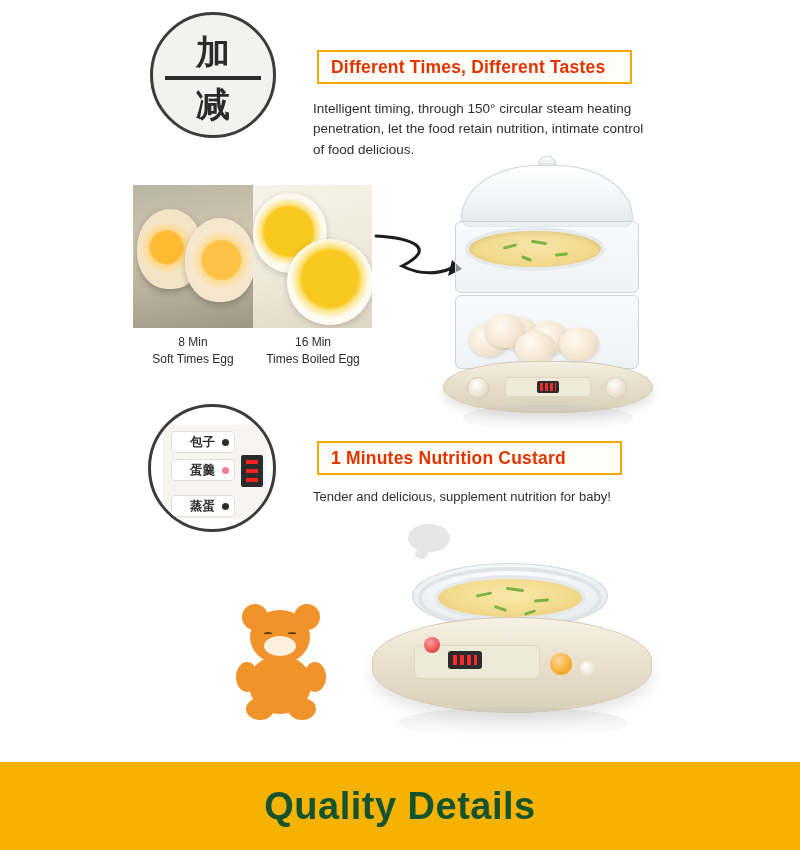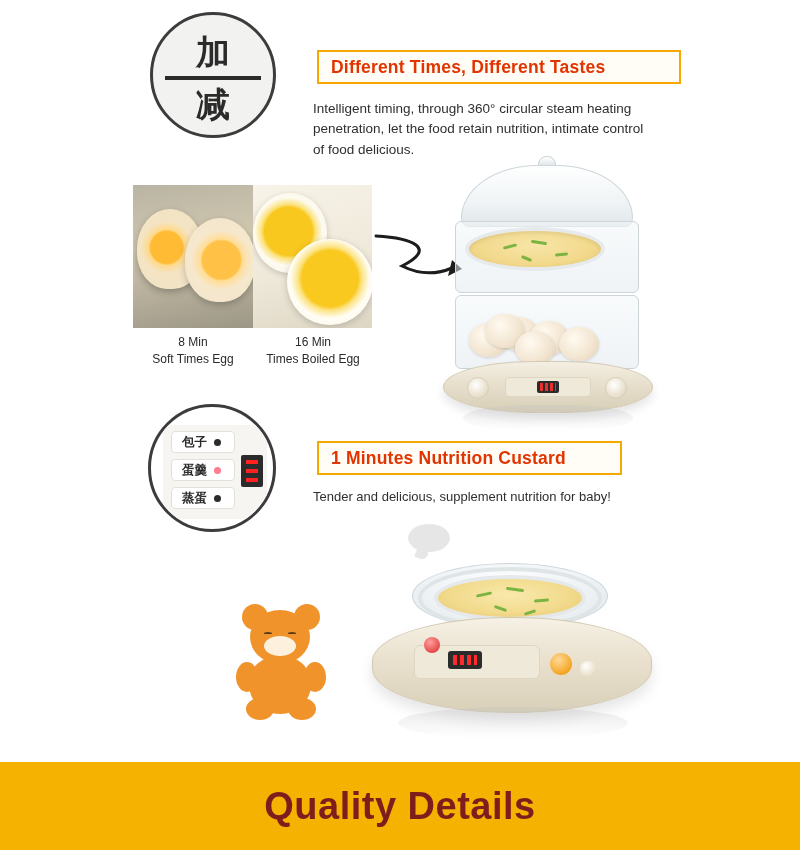--- a/index.html
+++ b/index.html
@@ -51,21 +51,21 @@
     background: #fffdf5;
     color: #e23400;
     font-weight: bold;
     letter-spacing: .2px;
     display: flex;
     align-items: center;
     padding: 0 12px;
   }
   #headline1 {
     left: 317px; top: 50px;
-    width: 364px; height: 34px;
+    width: 315px; height: 34px;
     font-size: 17.5px;
   }
   #headline2 {
     left: 317px; top: 441px;
     width: 305px; height: 34px;
     font-size: 17.5px;
   }
 
   .body-text {
     position: absolute;
@@ -264,34 +264,34 @@
     border-radius: 6px;
   }
   .panel-row {
     position: absolute;
     left: 8px;
     width: 64px; height: 22px;
     background: #ffffff;
     border: 1px solid #e2e0d8;
     border-radius: 4px;
     display: flex; align-items: center;
-    padding-left: 10px;
+    padding-left: 18px;
     gap: 7px;
   }
   .panel-row span.cn {
     font-family: "DejaVu Sans", sans-serif;
     font-size: 12.5px;
     font-weight: bold;
     color: #2b2b2b;
   }
   .dot { width: 7px; height: 7px; border-radius: 50%; background: #2b2b2b; }
   .dot.pink { background: #ff7d8f; }
   #prow1 { top: 6px; }
   #prow2 { top: 34px; }
-  #prow3 { top: 62px; }
+  #prow3 { top: 70px; }
   .led-big {
     position: absolute;
     left: 78px; top: 30px;
     width: 22px; height: 32px;
     background: #2b2b2b;
     border-radius: 2px;
   }
   .led-big::after {
     content: "";
     position: absolute; left: 5px; top: 5px;
@@ -420,21 +420,21 @@
   .footer {
     position: absolute;
     left: 0; bottom: 0;
     width: 800px; height: 88px;
     background: #f5b200;
     display: flex;
     align-items: center;
     justify-content: center;
   }
   .footer span {
-    color: #7f1d1d;
+    color: #14532d;
     font-size: 38px;
     font-weight: bold;
     letter-spacing: .5px;
   }
   .footer-strip {
     position: absolute;
     left: 0; bottom: 88px;
     width: 800px; height: 8px;
     background: #ffffff;
   }
@@ -445,21 +445,21 @@
 <div class="icon-circle" id="circle1">
   <div class="cn-top">加</div>
   <div class="cn-bar"></div>
   <div class="cn-bot">减</div>
 </div>
 
 <div class="headline-box" id="headline1">
   <span>Different Times, Different Tastes</span>
 </div>
 
-<div class="body-text" id="body1">Intelligent timing, through 360° circular steam heating penetration, let the food retain nutrition, intimate control of food delicious.</div>
+<div class="body-text" id="body1">Intelligent timing, through 150° circular steam heating penetration, let the food retain nutrition, intimate control of food delicious.</div>
 
 <div class="egg-photos">
   <div class="egg-cell egg-soft"></div>
   <div class="egg-cell egg-hard"></div>
 </div>
 <div class="egg-caption" id="cap-left">
   <div>8 Min</div>
   <div>Soft Times Egg</div>
 </div>
 <div class="egg-caption" id="cap-right">

